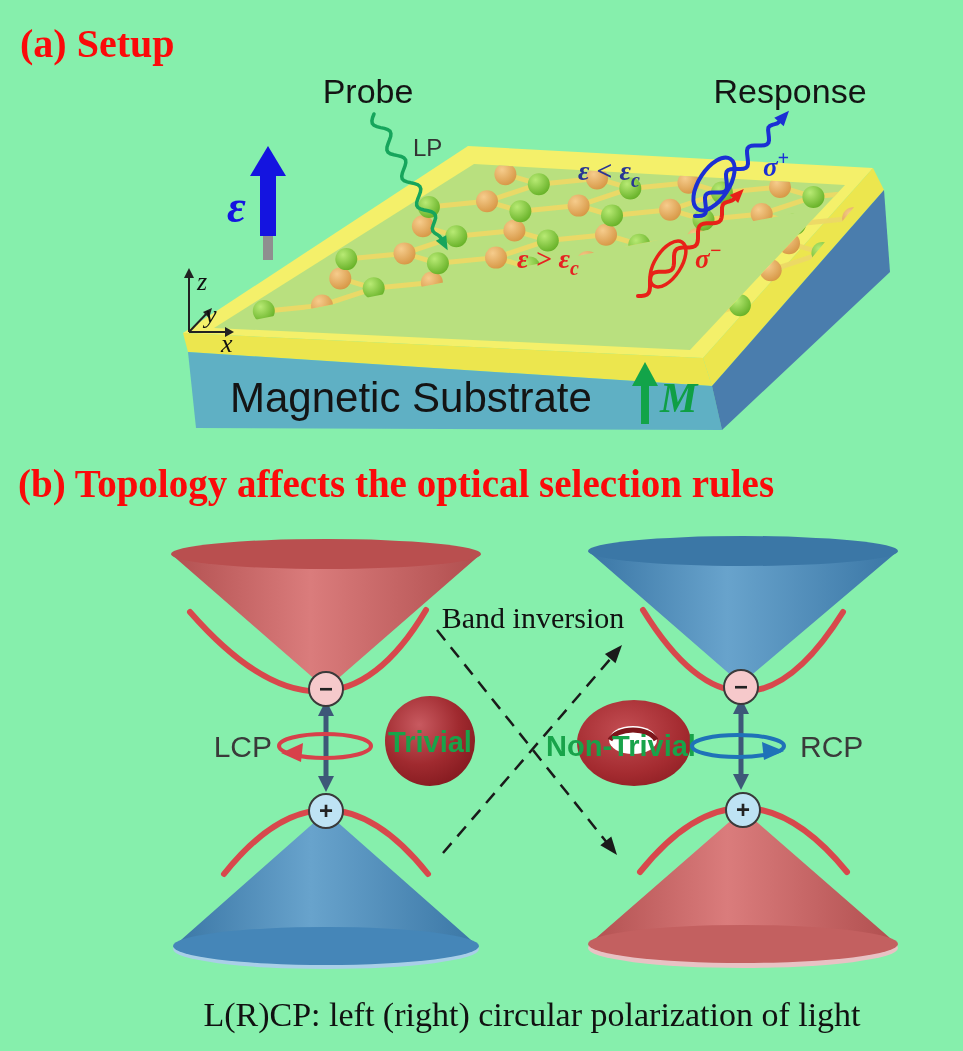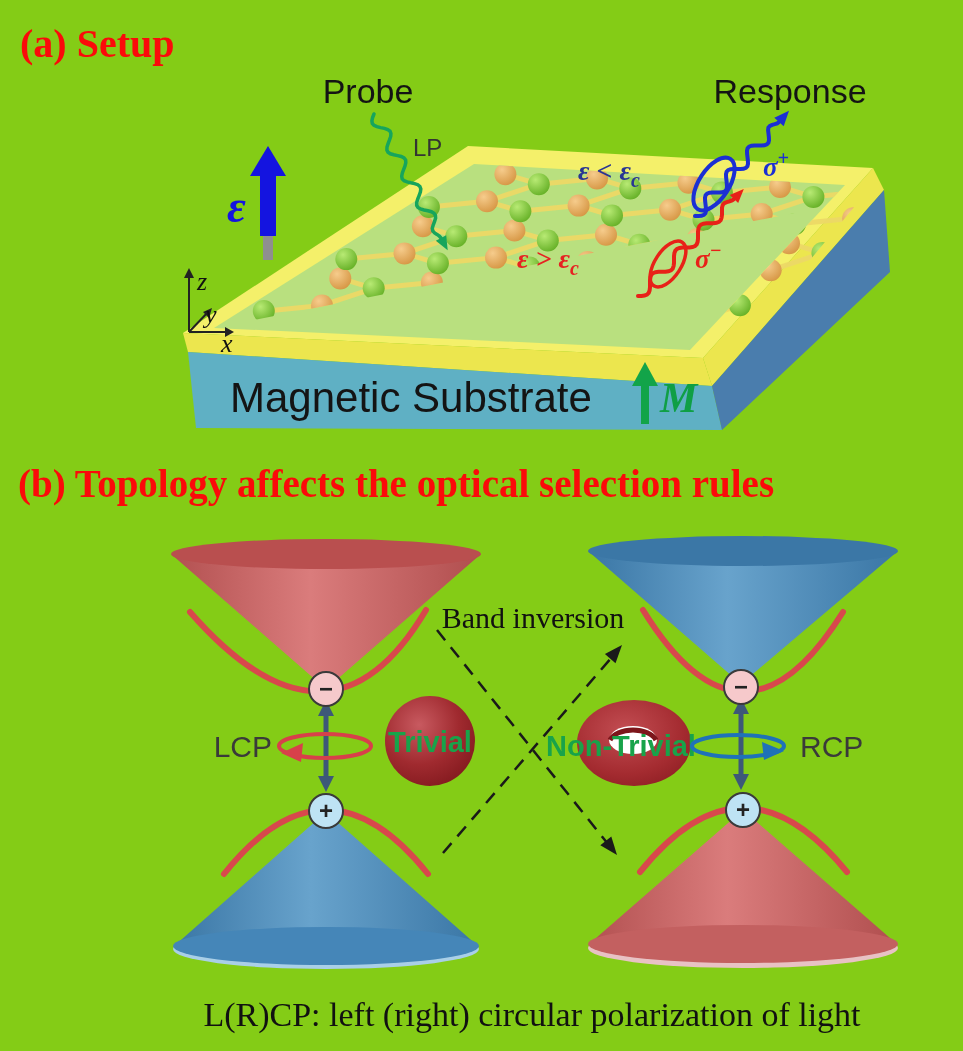--- a/index.html
+++ b/index.html
@@ -1,16 +1,16 @@
 <!DOCTYPE html>
 <html><head>
 <meta charset="utf-8">
 <style>
   html,body{margin:0;padding:0;background:#ffffff;}
-  #stage{position:relative;width:963px;height:1051px;background:#84cc16;overflow:hidden;}
+  #stage{position:relative;width:963px;height:1051px;background:#86efac;overflow:hidden;}
   svg{position:absolute;left:0;top:0;}
   text{user-select:none;}
   .serif{font-family:"Liberation Serif",serif;}
   .sans{font-family:"Liberation Sans",sans-serif;}
   .heading{font-family:"Liberation Serif",serif;font-weight:bold;fill:#fb0a0a;}
   .bigsans{font-family:"Liberation Sans",sans-serif;fill:#141414;}
   .phys{font-family:"Liberation Serif",serif;font-style:italic;font-weight:bold;}
   .axis{font-family:"Liberation Serif",serif;font-style:italic;fill:#111;}
   .greenlbl{font-family:"Liberation Sans",sans-serif;font-weight:bold;fill:#18a34a;}
 </style>

